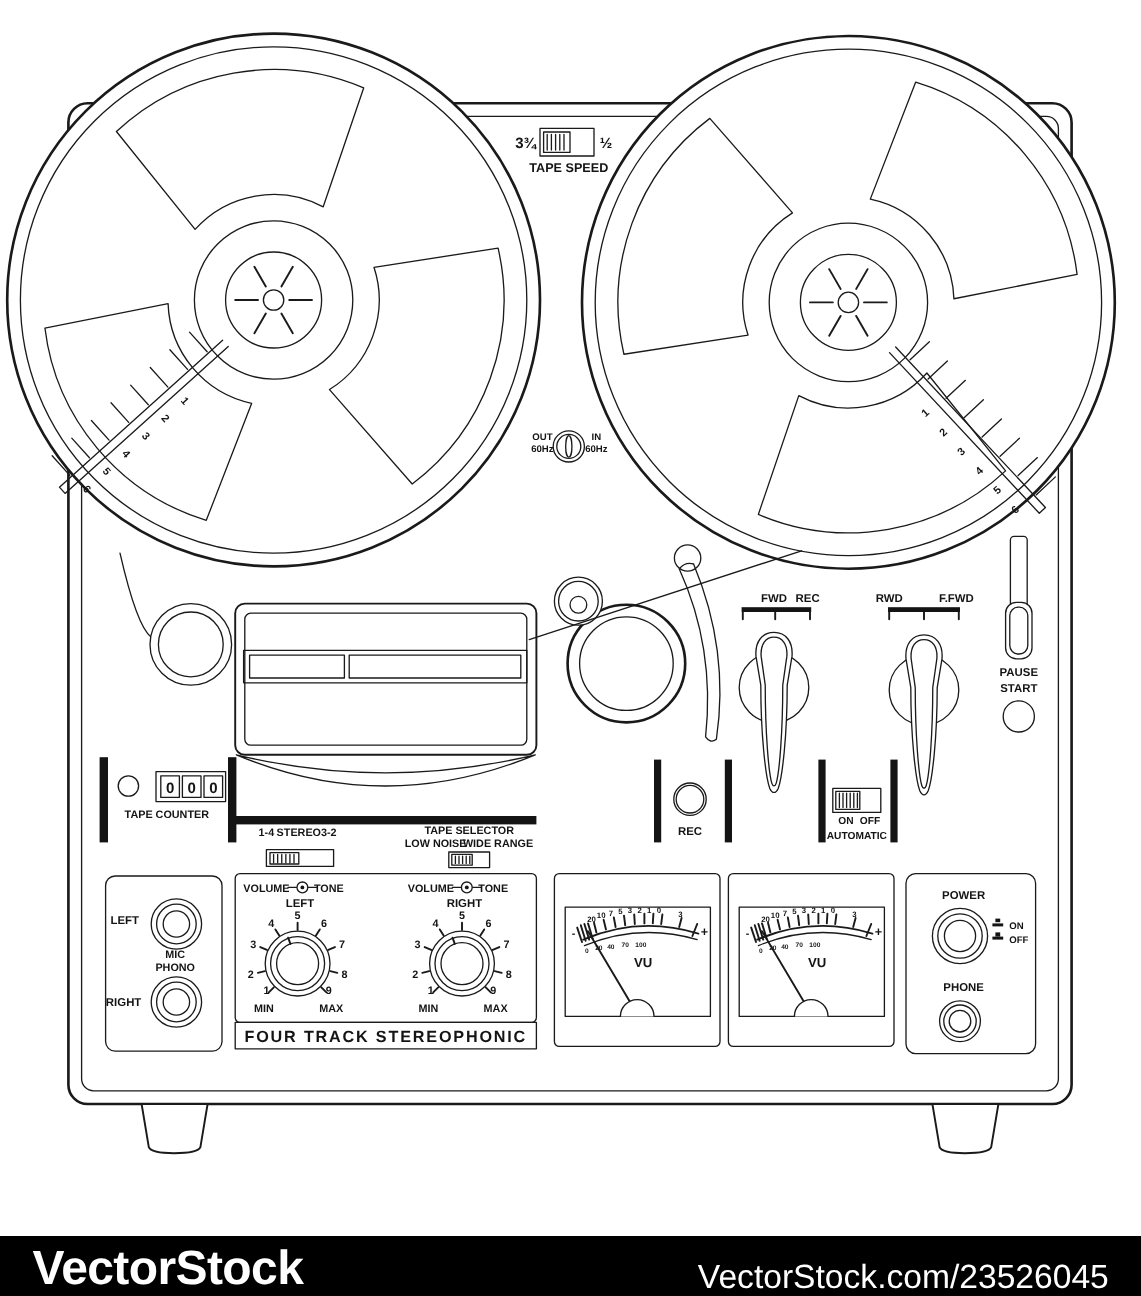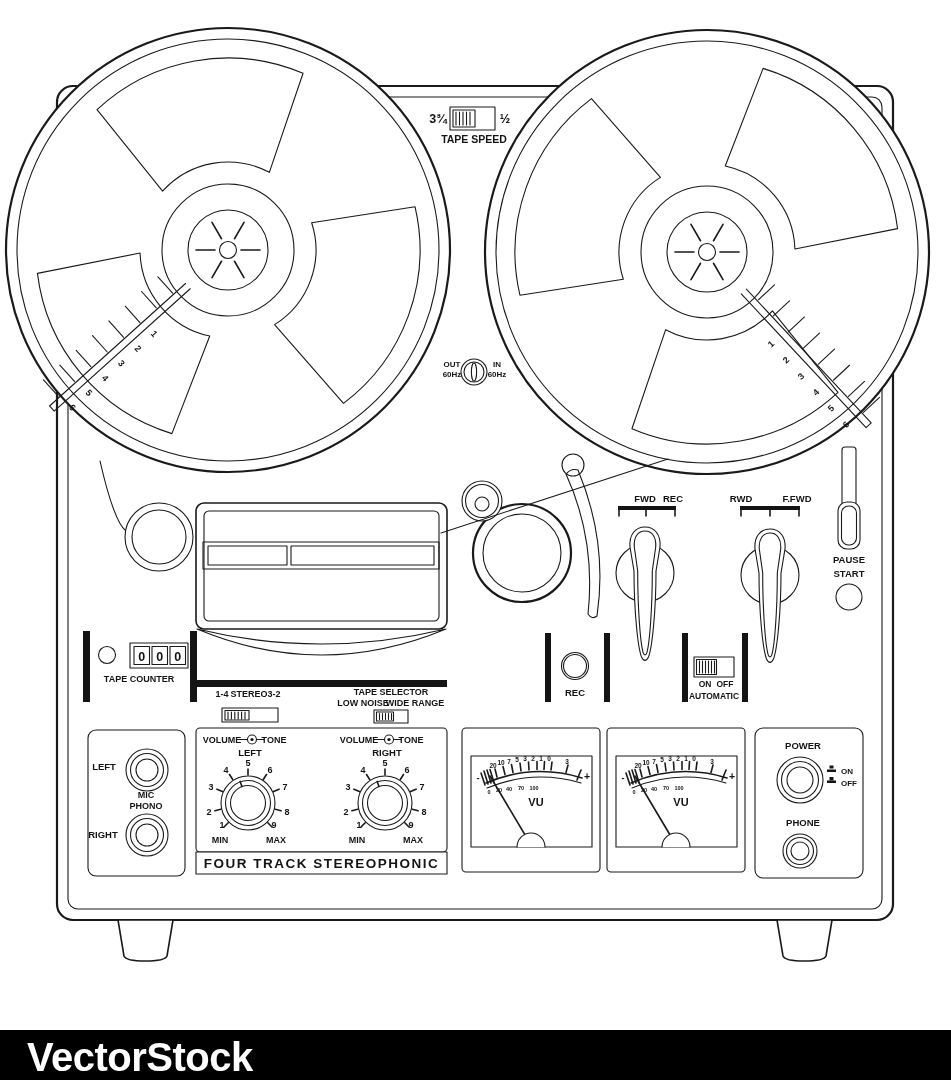--- a/index.html
+++ b/index.html
@@ -376,14 +376,15 @@
     <text x="803" y="826" class="t95">PHONE</text>
     <circle cx="800" cy="851" r="17" class="f s1"></circle>
     <circle cx="800" cy="851" r="13.5" class="s1"></circle>
     <circle cx="800" cy="851" r="9" class="s1"></circle>
   </g>
 
 </svg>
 
 <div class="watermark">
   <span class="wm-brand">VectorStock</span>
+  <span class="wm-credit">VectorStock.com/23526045</span>
 </div>
 </div>
 
 </body></html>

